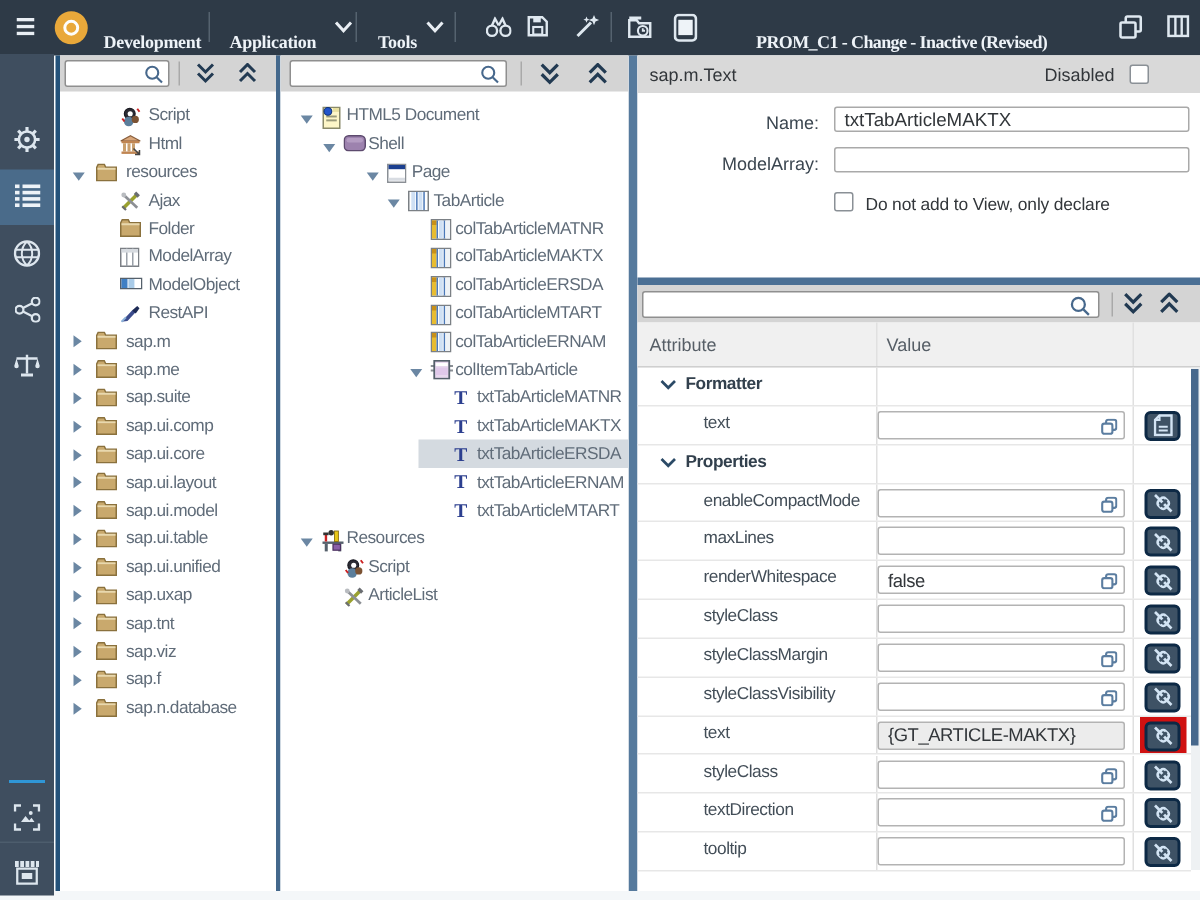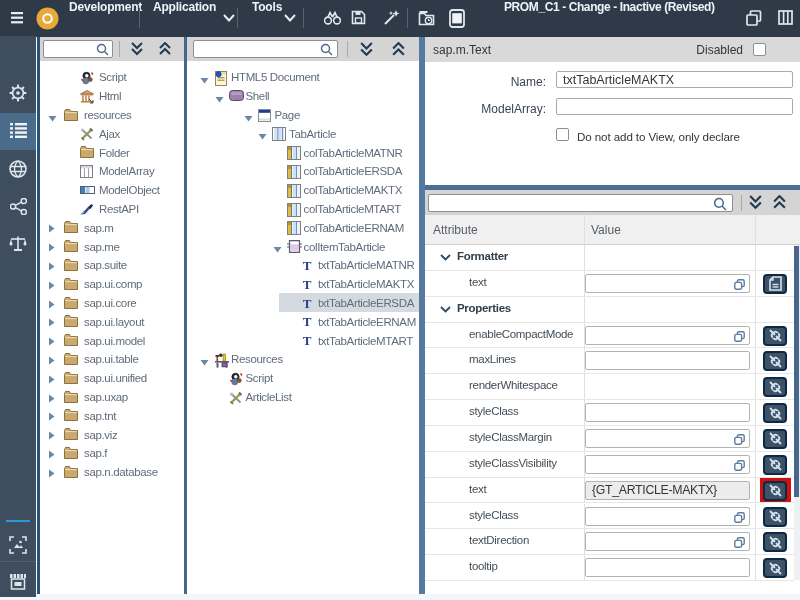--- a/index.html
+++ b/index.html
@@ -2,21 +2,21 @@
 <html><head>
 <meta charset="utf-8">
 <style>
 * { margin:0; padding:0; box-sizing:border-box; }
 html,body { width:800px; height:600px; overflow:hidden; }
 body { font-family:"Liberation Sans", sans-serif; background:#fff; position:relative; }
 #app { position:absolute; left:0; top:0; width:800px; height:600px; background:#fbfcfd; }
 
 
 #topbar { position:absolute; left:0; top:0; width:800px; height:37px; background:#2e3a47; color:#fff; }
-#topbar .tb { position:absolute; top:0; height:36px; display:flex; align-items:flex-start; }
+#topbar .tb { position:absolute; top:0; height:36px; display:flex; align-items:flex-end;font-family:Liberation Serif, serif; }
 .tbtxt { font-size:12px; font-weight:bold; color:#eef3f8; letter-spacing:-0.2px; }
 .tbsep { position:absolute; top:8px; width:1px; height:20px; background:#55626f; }
 
 
 #sidebar { position:absolute; left:0; top:36px; width:36px; height:561px; background:#3f4e5f; }
 .sbi { position:absolute; left:0; width:36px; display:flex; justify-content:center; }
 
 
 .vbar { position:absolute; top:37px; height:557px; }
 #p1 { position:absolute; left:40px; top:37px; width:144px; height:557px; background:#fff; overflow:hidden; }
@@ -528,33 +528,33 @@
         <div class="trow">
           <span style="position:absolute;left:99.5px;top:3px"><svg width="14" height="14" viewBox="0 0 14 14">
               <rect x="0.5" y="0.5" width="13" height="13" fill="#fff" stroke="#7b8085" stroke-width="1"></rect>
               <rect x="1" y="1" width="3" height="12" fill="#e8bc30"></rect>
               <rect x="1" y="1" width="3" height="3" fill="#c89018"></rect>
               <rect x="5.6" y="1" width="2.6" height="12" fill="#cfe0f4"></rect>
               <line x1="4.5" y1="1" x2="4.5" y2="13" stroke="#4a78b8" stroke-width="1"></line>
               <line x1="9.3" y1="1" x2="9.3" y2="13" stroke="#4a78b8" stroke-width="1"></line>
               <rect x="10" y="1" width="3" height="12" fill="#eef2f6"></rect>
             </svg></span>
-          <span style="position:absolute;left:116.5px">colTabArticleERSDA</span>
+          <span style="position:absolute;left:116.5px">colTabArticleMAKTX</span>
         </div>
         <div class="trow">
           <span style="position:absolute;left:99.5px;top:3px"><svg width="14" height="14" viewBox="0 0 14 14">
               <rect x="0.5" y="0.5" width="13" height="13" fill="#fff" stroke="#7b8085" stroke-width="1"></rect>
               <rect x="1" y="1" width="3" height="12" fill="#e8bc30"></rect>
               <rect x="1" y="1" width="3" height="3" fill="#c89018"></rect>
               <rect x="5.6" y="1" width="2.6" height="12" fill="#cfe0f4"></rect>
               <line x1="4.5" y1="1" x2="4.5" y2="13" stroke="#4a78b8" stroke-width="1"></line>
               <line x1="9.3" y1="1" x2="9.3" y2="13" stroke="#4a78b8" stroke-width="1"></line>
               <rect x="10" y="1" width="3" height="12" fill="#eef2f6"></rect>
             </svg></span>
-          <span style="position:absolute;left:116.5px">colTabArticleMAKTX</span>
+          <span style="position:absolute;left:116.5px">colTabArticleERSDA</span>
         </div>
         <div class="trow">
           <span style="position:absolute;left:99.5px;top:3px"><svg width="14" height="14" viewBox="0 0 14 14">
               <rect x="0.5" y="0.5" width="13" height="13" fill="#fff" stroke="#7b8085" stroke-width="1"></rect>
               <rect x="1" y="1" width="3" height="12" fill="#e8bc30"></rect>
               <rect x="1" y="1" width="3" height="3" fill="#c89018"></rect>
               <rect x="5.6" y="1" width="2.6" height="12" fill="#cfe0f4"></rect>
               <line x1="4.5" y1="1" x2="4.5" y2="13" stroke="#4a78b8" stroke-width="1"></line>
               <line x1="9.3" y1="1" x2="9.3" y2="13" stroke="#4a78b8" stroke-width="1"></line>
               <rect x="10" y="1" width="3" height="12" fill="#eef2f6"></rect>
@@ -760,20 +760,27 @@
                 <line x1="2" y1="2" x2="13" y2="13" stroke="#d3e4f4" stroke-width="1.8"></line>
                 <rect x="4.2" y="4.2" width="6.6" height="6.6" rx="2.2" fill="none" stroke="#d3e4f4" stroke-width="1.8" transform="rotate(45 7.5 7.5)"></rect>
                 <line x1="5.2" y1="9.8" x2="9.8" y2="5.2" stroke="#3e5265" stroke-width="1.6"></line>
               </svg>
             </div>
           </div>
           <div class="arow" style="top:129.25px">
             <div class="colsep" style="left:159px"></div>
             <div class="colsep" style="left:330px"></div>
             <span style="position:absolute;left:44px;top:5px">renderWhitespace</span>
+            <div class="vinp" style="">
+              <span style="margin-left:6px">false</span>
+              <svg style="position:absolute;right:4px;top:4px" width="11" height="11" viewBox="0 0 11 11">
+                <rect x="3.4" y="0.8" width="6.8" height="6.8" rx="1.4" fill="none" stroke="#5b7da0" stroke-width="1.4"></rect>
+                <rect x="0.8" y="3.4" width="6.8" height="6.8" rx="1.4" fill="#fff" stroke="#5b7da0" stroke-width="1.4"></rect>
+              </svg>
+            </div>
             <div class="btn">
               <svg width="15" height="15" viewBox="0 0 15 15">
                 <line x1="2" y1="2" x2="13" y2="13" stroke="#d3e4f4" stroke-width="1.8"></line>
                 <rect x="4.2" y="4.2" width="6.6" height="6.6" rx="2.2" fill="none" stroke="#d3e4f4" stroke-width="1.8" transform="rotate(45 7.5 7.5)"></rect>
                 <line x1="5.2" y1="9.8" x2="9.8" y2="5.2" stroke="#3e5265" stroke-width="1.6"></line>
               </svg>
             </div>
           </div>
           <div class="arow" style="top:155.10000000000002px">
             <div class="colsep" style="left:159px"></div>

